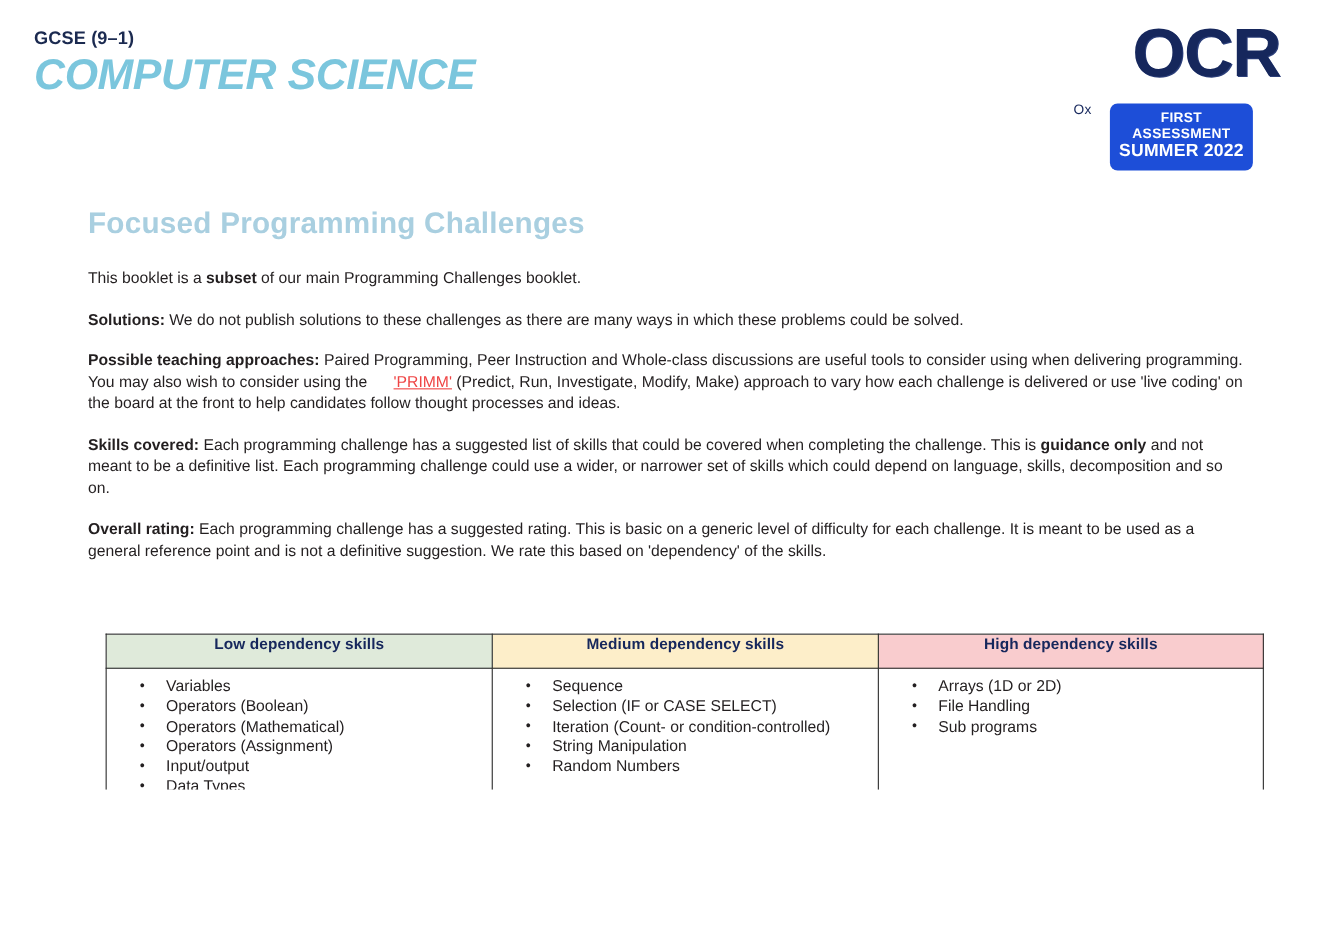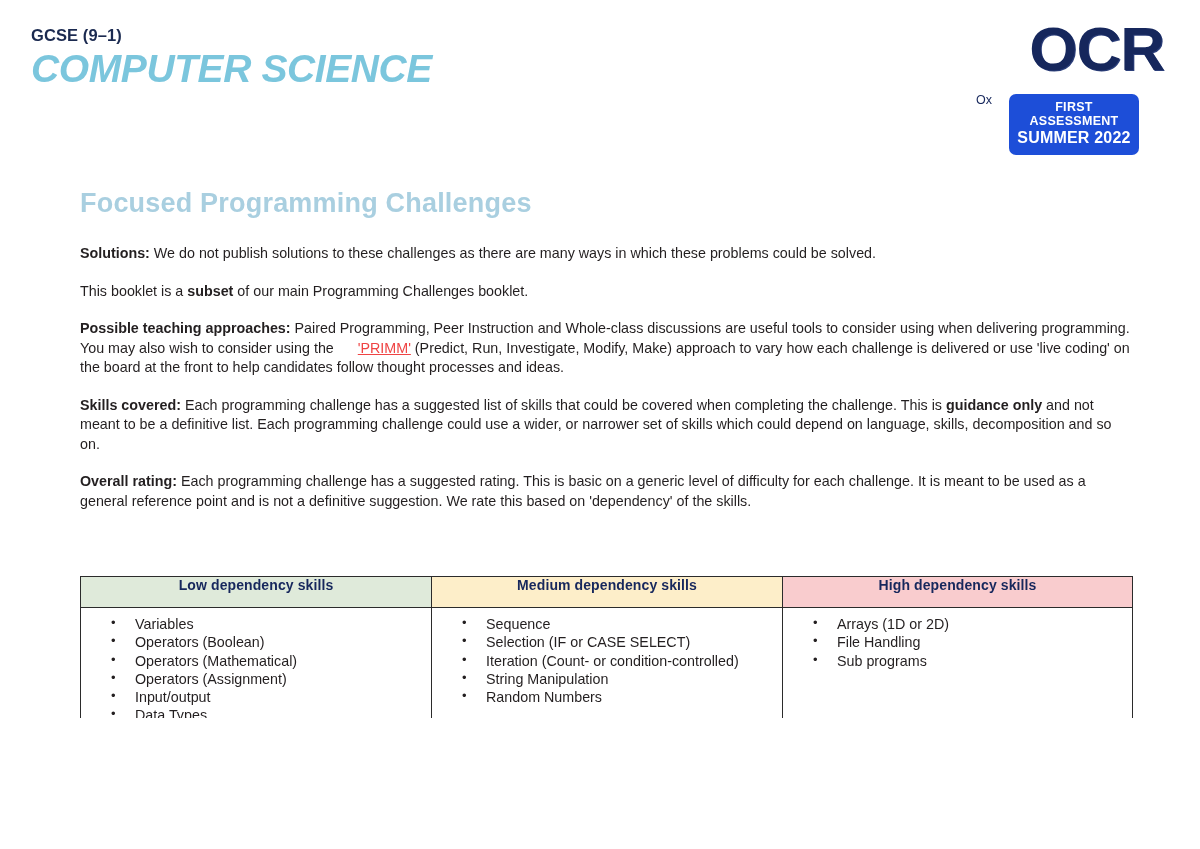--- a/index.html
+++ b/index.html
@@ -138,21 +138,21 @@
   }
   a.inline-link {
     color: #ef4444;
     text-decoration: underline;
     margin-left: 20px;
   }
 
   
   #dependency-table {
     position: absolute;
-    left: 80px;
+    left: 96px;
     top: 576px;
     width: 1052px;
     border-collapse: collapse;
     table-layout: fixed;
   }
   #dependency-table th,
   #dependency-table td {
     border: 1px solid #2b2b2b;
     padding: 0;
     vertical-align: top;
@@ -250,25 +250,25 @@
     </div>
 
   </div>
 
   <h1 id="doc-title">Focused Programming Challenges</h1>
 
   <div id="intro-body">
 
 
     <p>
+      <span>This booklet is a </span><b>subset</b><span> of our main Programming Challenges booklet.</span>
+    </p>
+
+    <p>
       <b>Solutions:</b><span> We do not publish solutions to these challenges as there are many ways in which these problems could be solved.</span>
-    </p>
-
-    <p>
-      <span>This booklet is a </span><b>subset</b><span> of our main Programming Challenges booklet.</span>
     </p>
 
     <p>
       <b>Possible teaching approaches:</b><span> Paired Programming, Peer Instruction and Whole-class discussions are useful tools to consider using when delivering programming. You may also wish to consider using the </span><a class="inline-link" href="#">'PRIMM'</a><span> (Predict, Run, Investigate, Modify, Make) approach to vary how each challenge is delivered or use 'live coding' on the board at the front to help candidates follow thought processes and ideas.</span>
     </p>
 
     <p>
       <b>Skills covered:</b><span> Each programming challenge has a suggested list of skills that could be covered when completing the challenge. This is </span><b>guidance only</b><span> and not meant to be a definitive list. Each programming challenge could use a wider, or narrower set of skills which could depend on language, skills, decomposition and so on.</span>
     </p>
 

